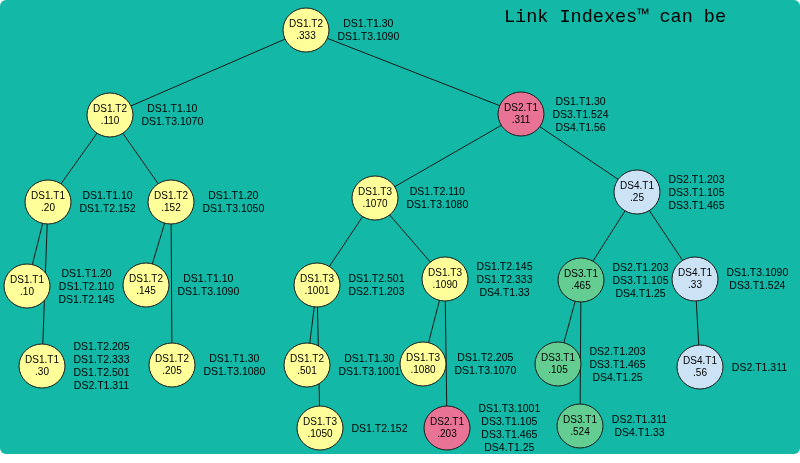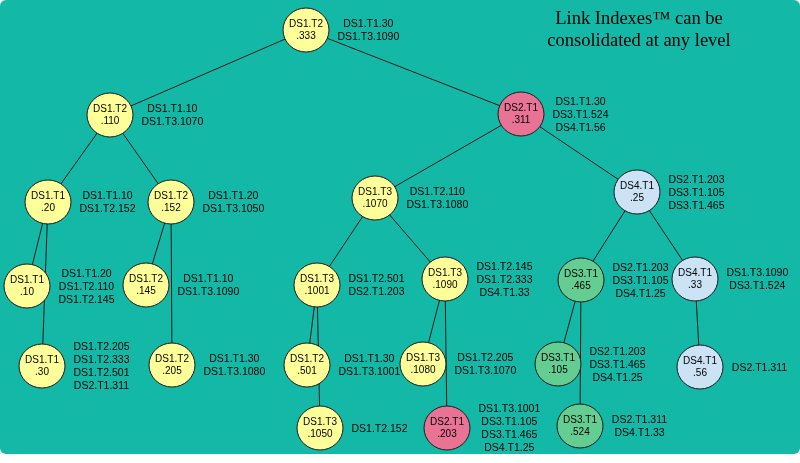--- a/index.html
+++ b/index.html
@@ -4,22 +4,22 @@
 <style>
   html,body{margin:0;padding:0;background:#ffffff;}
   #stage{
     position:relative;width:800px;height:454px;background:#14b8a6;overflow:hidden;
     font-family:"Liberation Sans",sans-serif;
     border-radius:6px;
   }
   #tree-svg{position:absolute;left:0;top:0;}
   .caption{
     position:absolute;top:7px;right:26px;width:270px;
-    text-align:center;font-size:18.5px;line-height:22px;color:#000000;
-    font-family:Liberation Serif, serif;
+    text-align:left;font-size:18.5px;line-height:22px;color:#000000;
+    font-family:Liberation Mono, monospace;
   }
   .edge-line{stroke-width:1;fill:none;}
   .node-ellipse{stroke-width:1;}
   .node-label{font-size:10px;fill:#000000;text-anchor:middle;font-family:"Liberation Sans",sans-serif;}
   .node-note{font-size:10.5px;fill:#000000;font-family:"Liberation Sans",sans-serif;}
 </style>
 </head>
 <body>
 
 <div id="stage">
@@ -173,15 +173,14 @@
       </g>
       <g>
         <ellipse cx="580" cy="426" rx="23" ry="22" fill="#63CD92" stroke="#1A1A1A" class="node-ellipse"></ellipse>
         <text x="580" y="423" class="node-label">DS3.T1</text>
         <text x="580" y="435" class="node-label">.524</text>
         <text class="node-note" text-anchor="middle"><tspan x="639.5" y="423">DS2.T1.311</tspan><tspan x="639.5" y="436">DS4.T1.33</tspan></text>
       </g>
     </svg>
   <div class="caption">
     <div>Link Indexes™ can be</div>
-    <div>consolidated at any level</div>
   </div>
 </div>
 
 </body></html>

